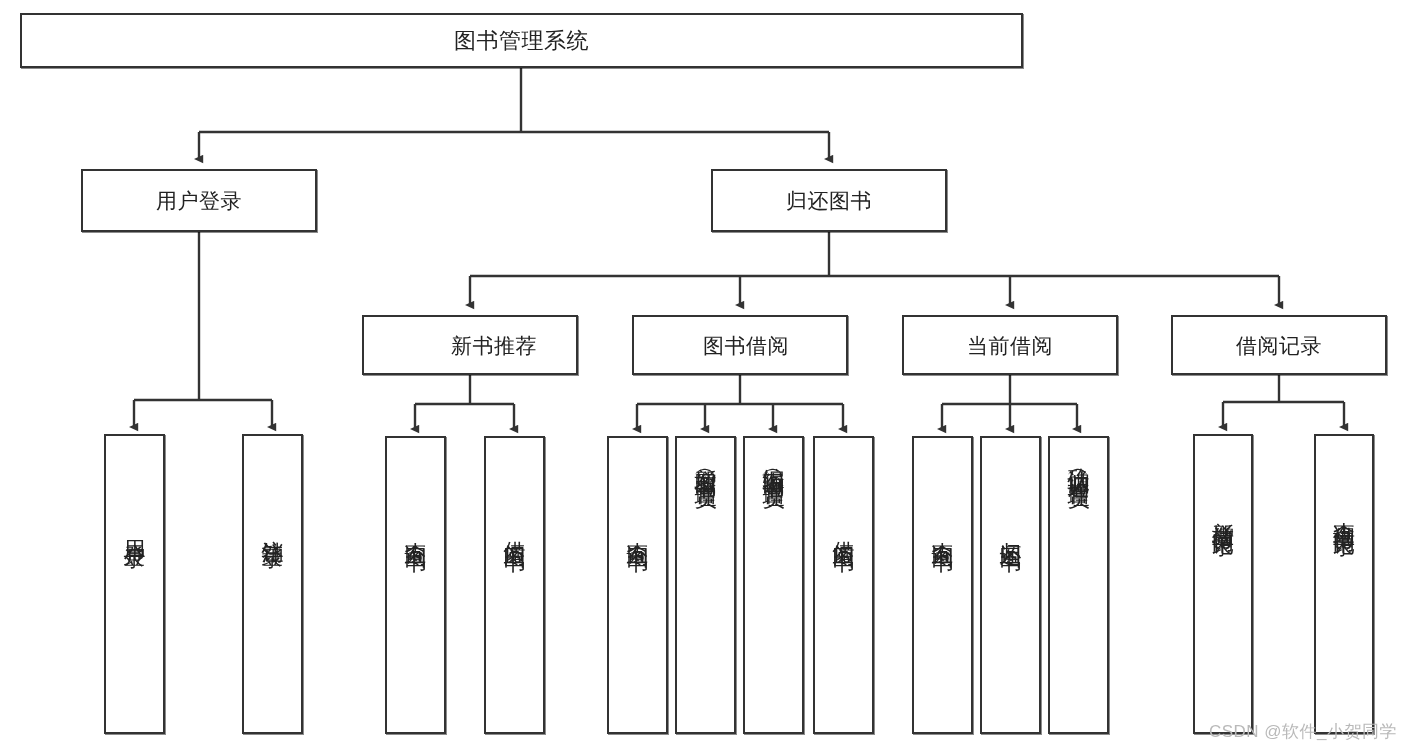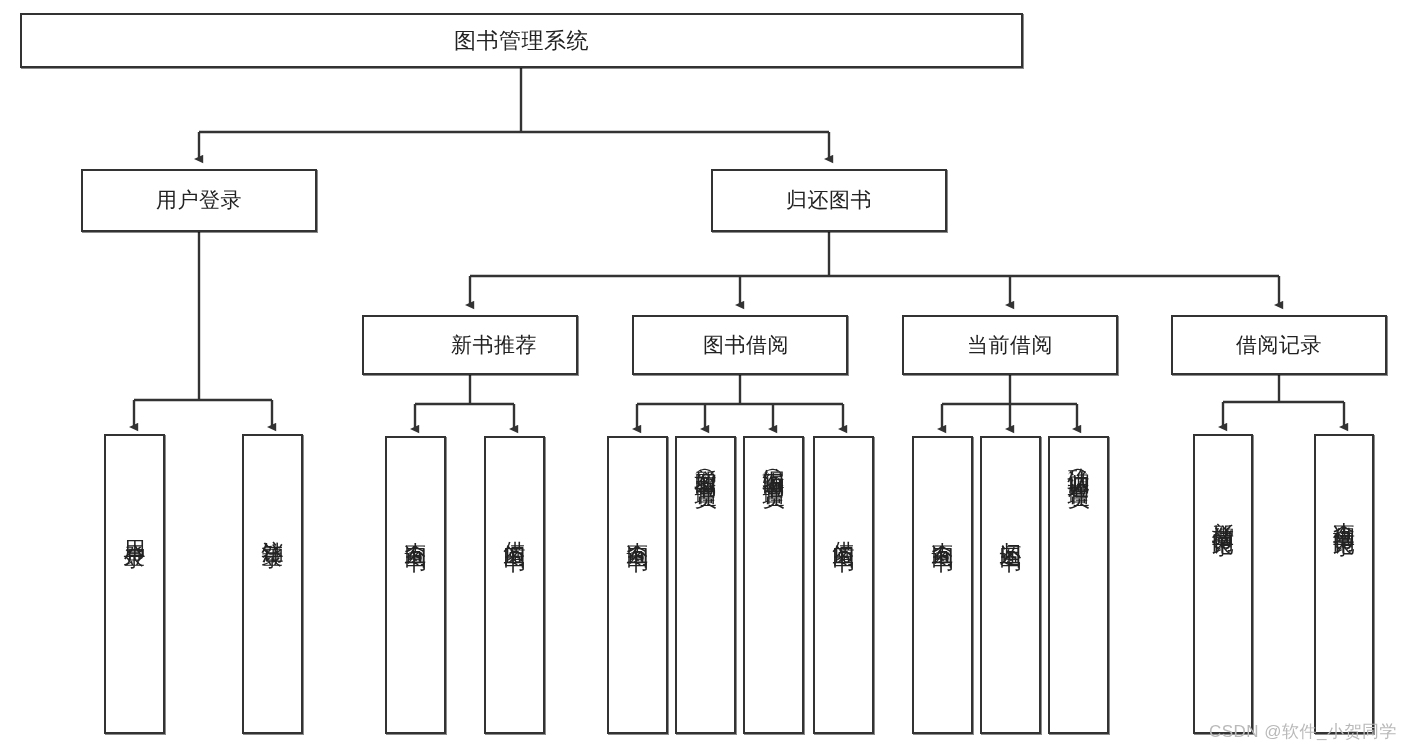--- a/index.html
+++ b/index.html
@@ -35,21 +35,20 @@
     display: flex;
     align-items: center;
     justify-content: center;
     color: #222222;
   }
   .node .label {
     display: block;
     text-align: right;
     line-height: 1.0;
     white-space: nowrap;
-    font-family: Liberation Serif, serif;
   }
   
   .node.horiz .label {
     font-size: 21px;
     letter-spacing: 0.5px;
   }
   .node.root .label {
     font-size: 22px;
   }
   

